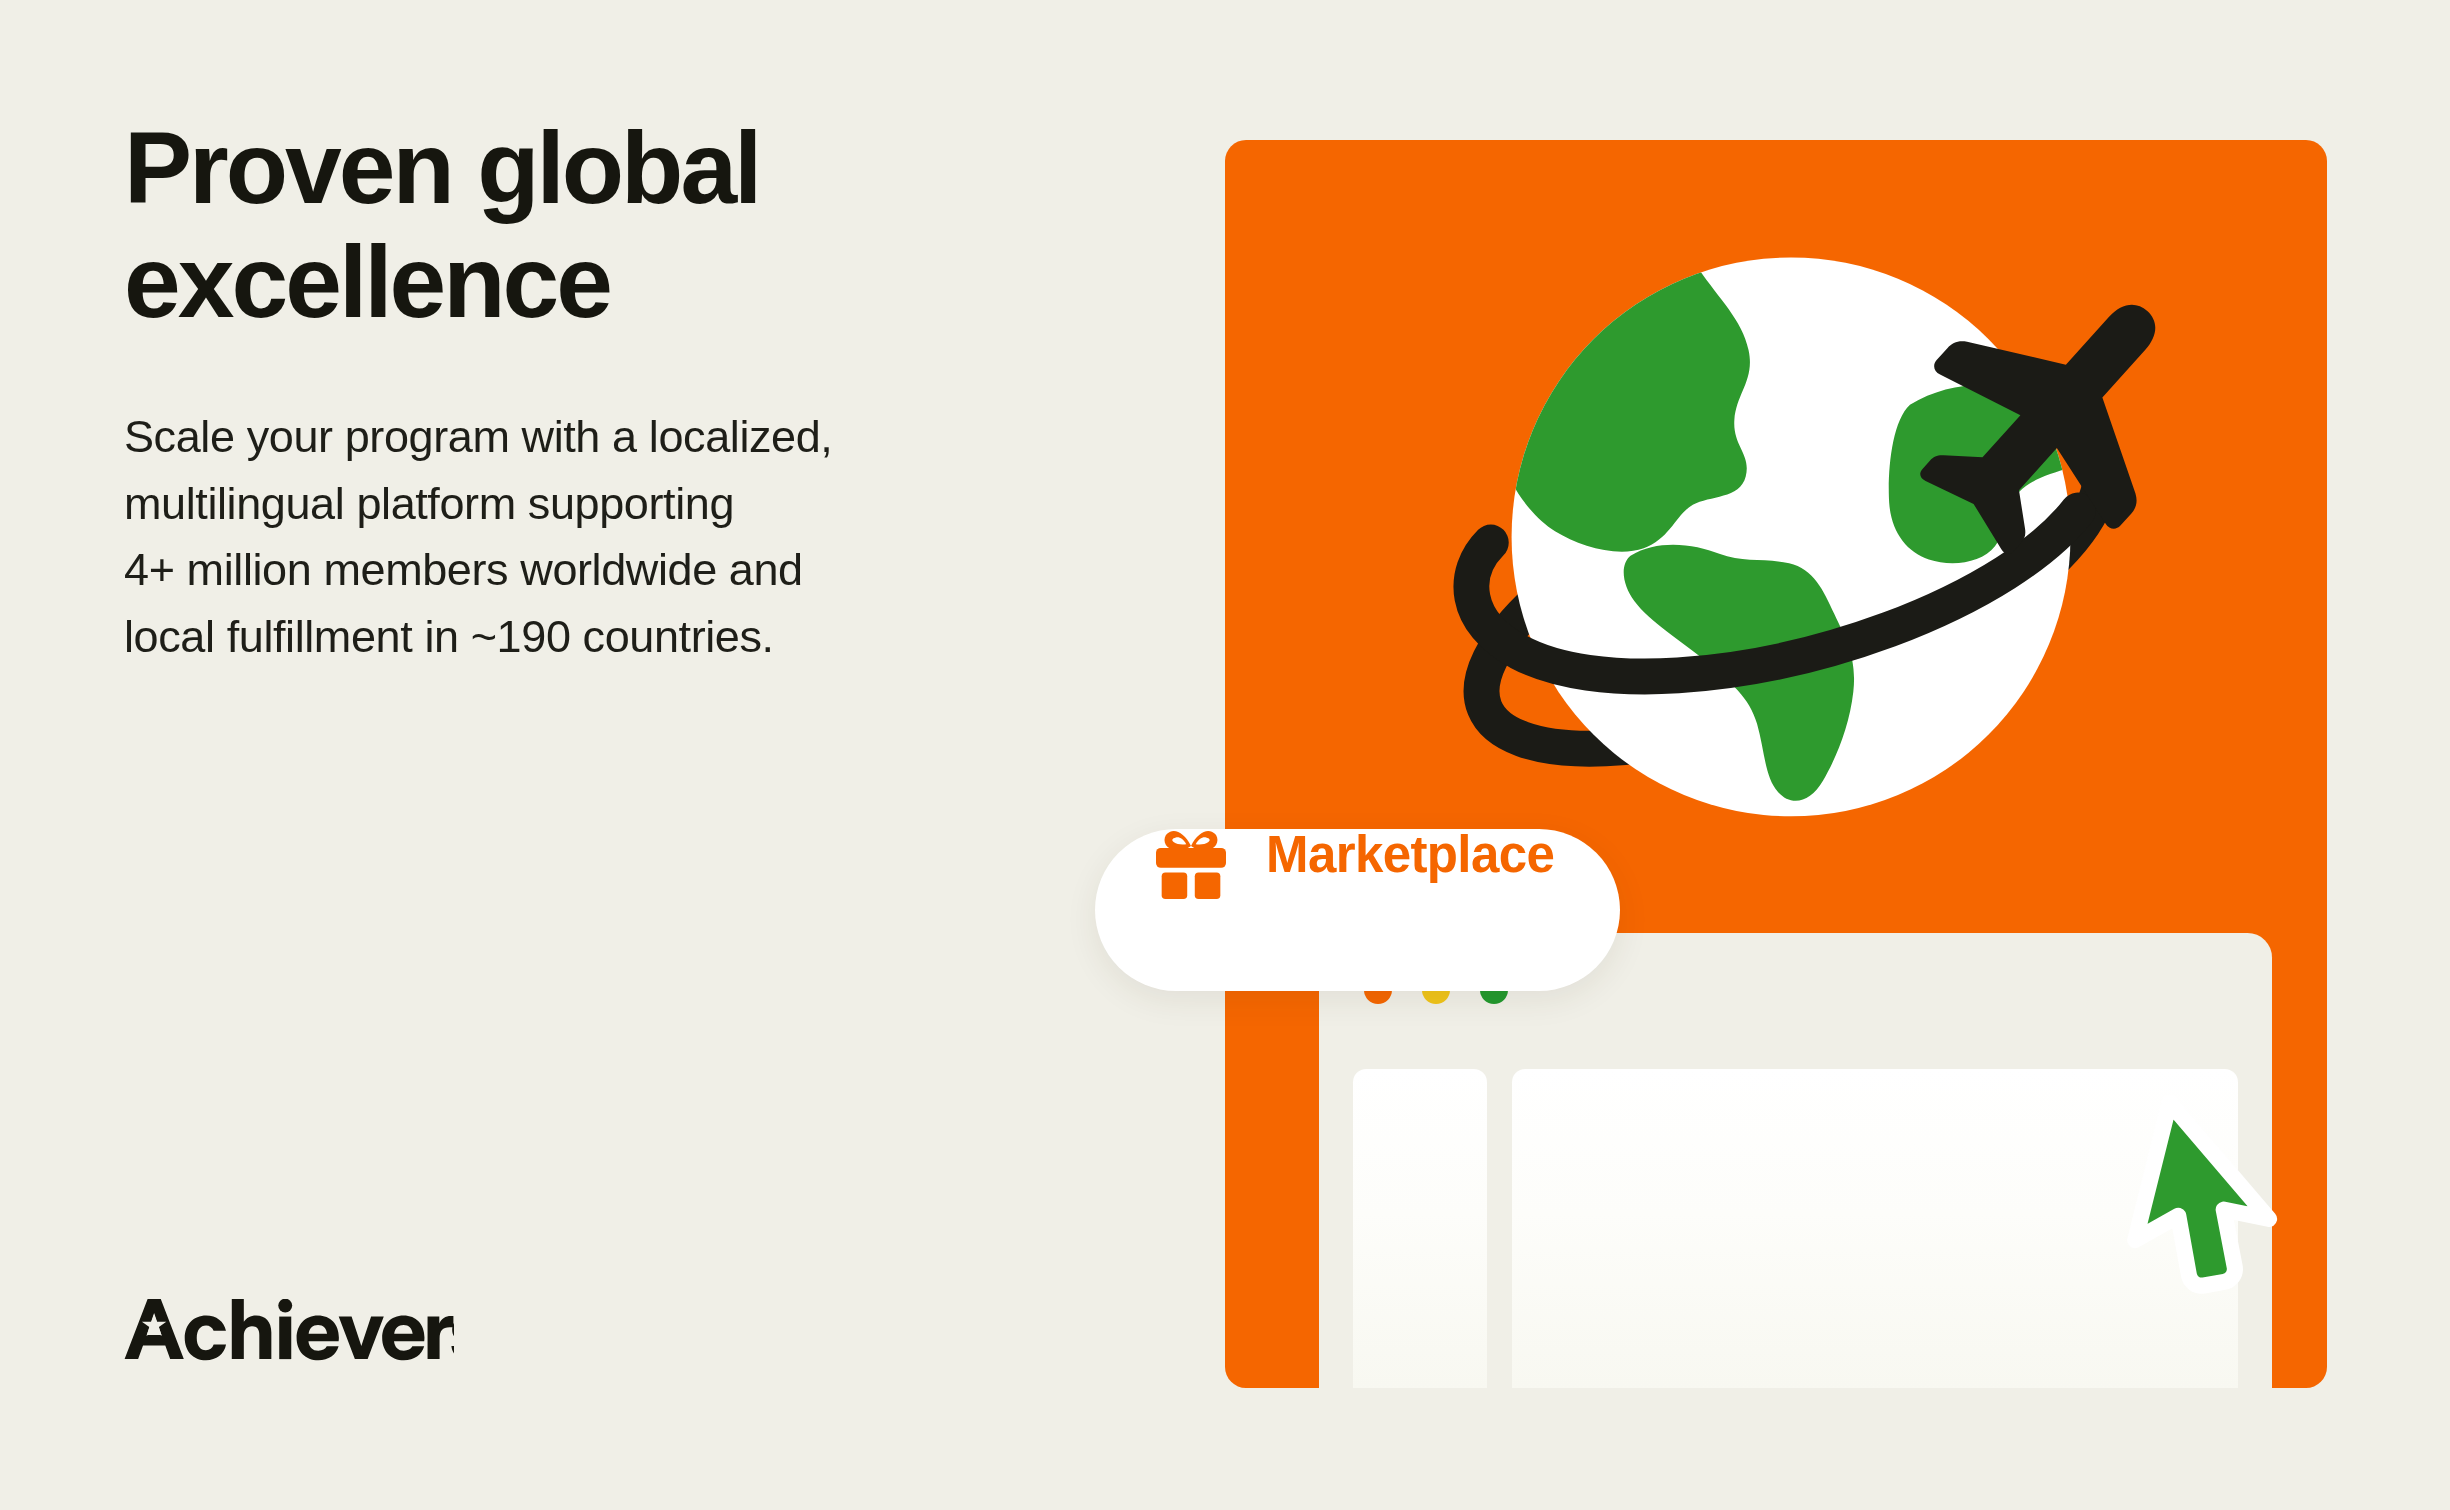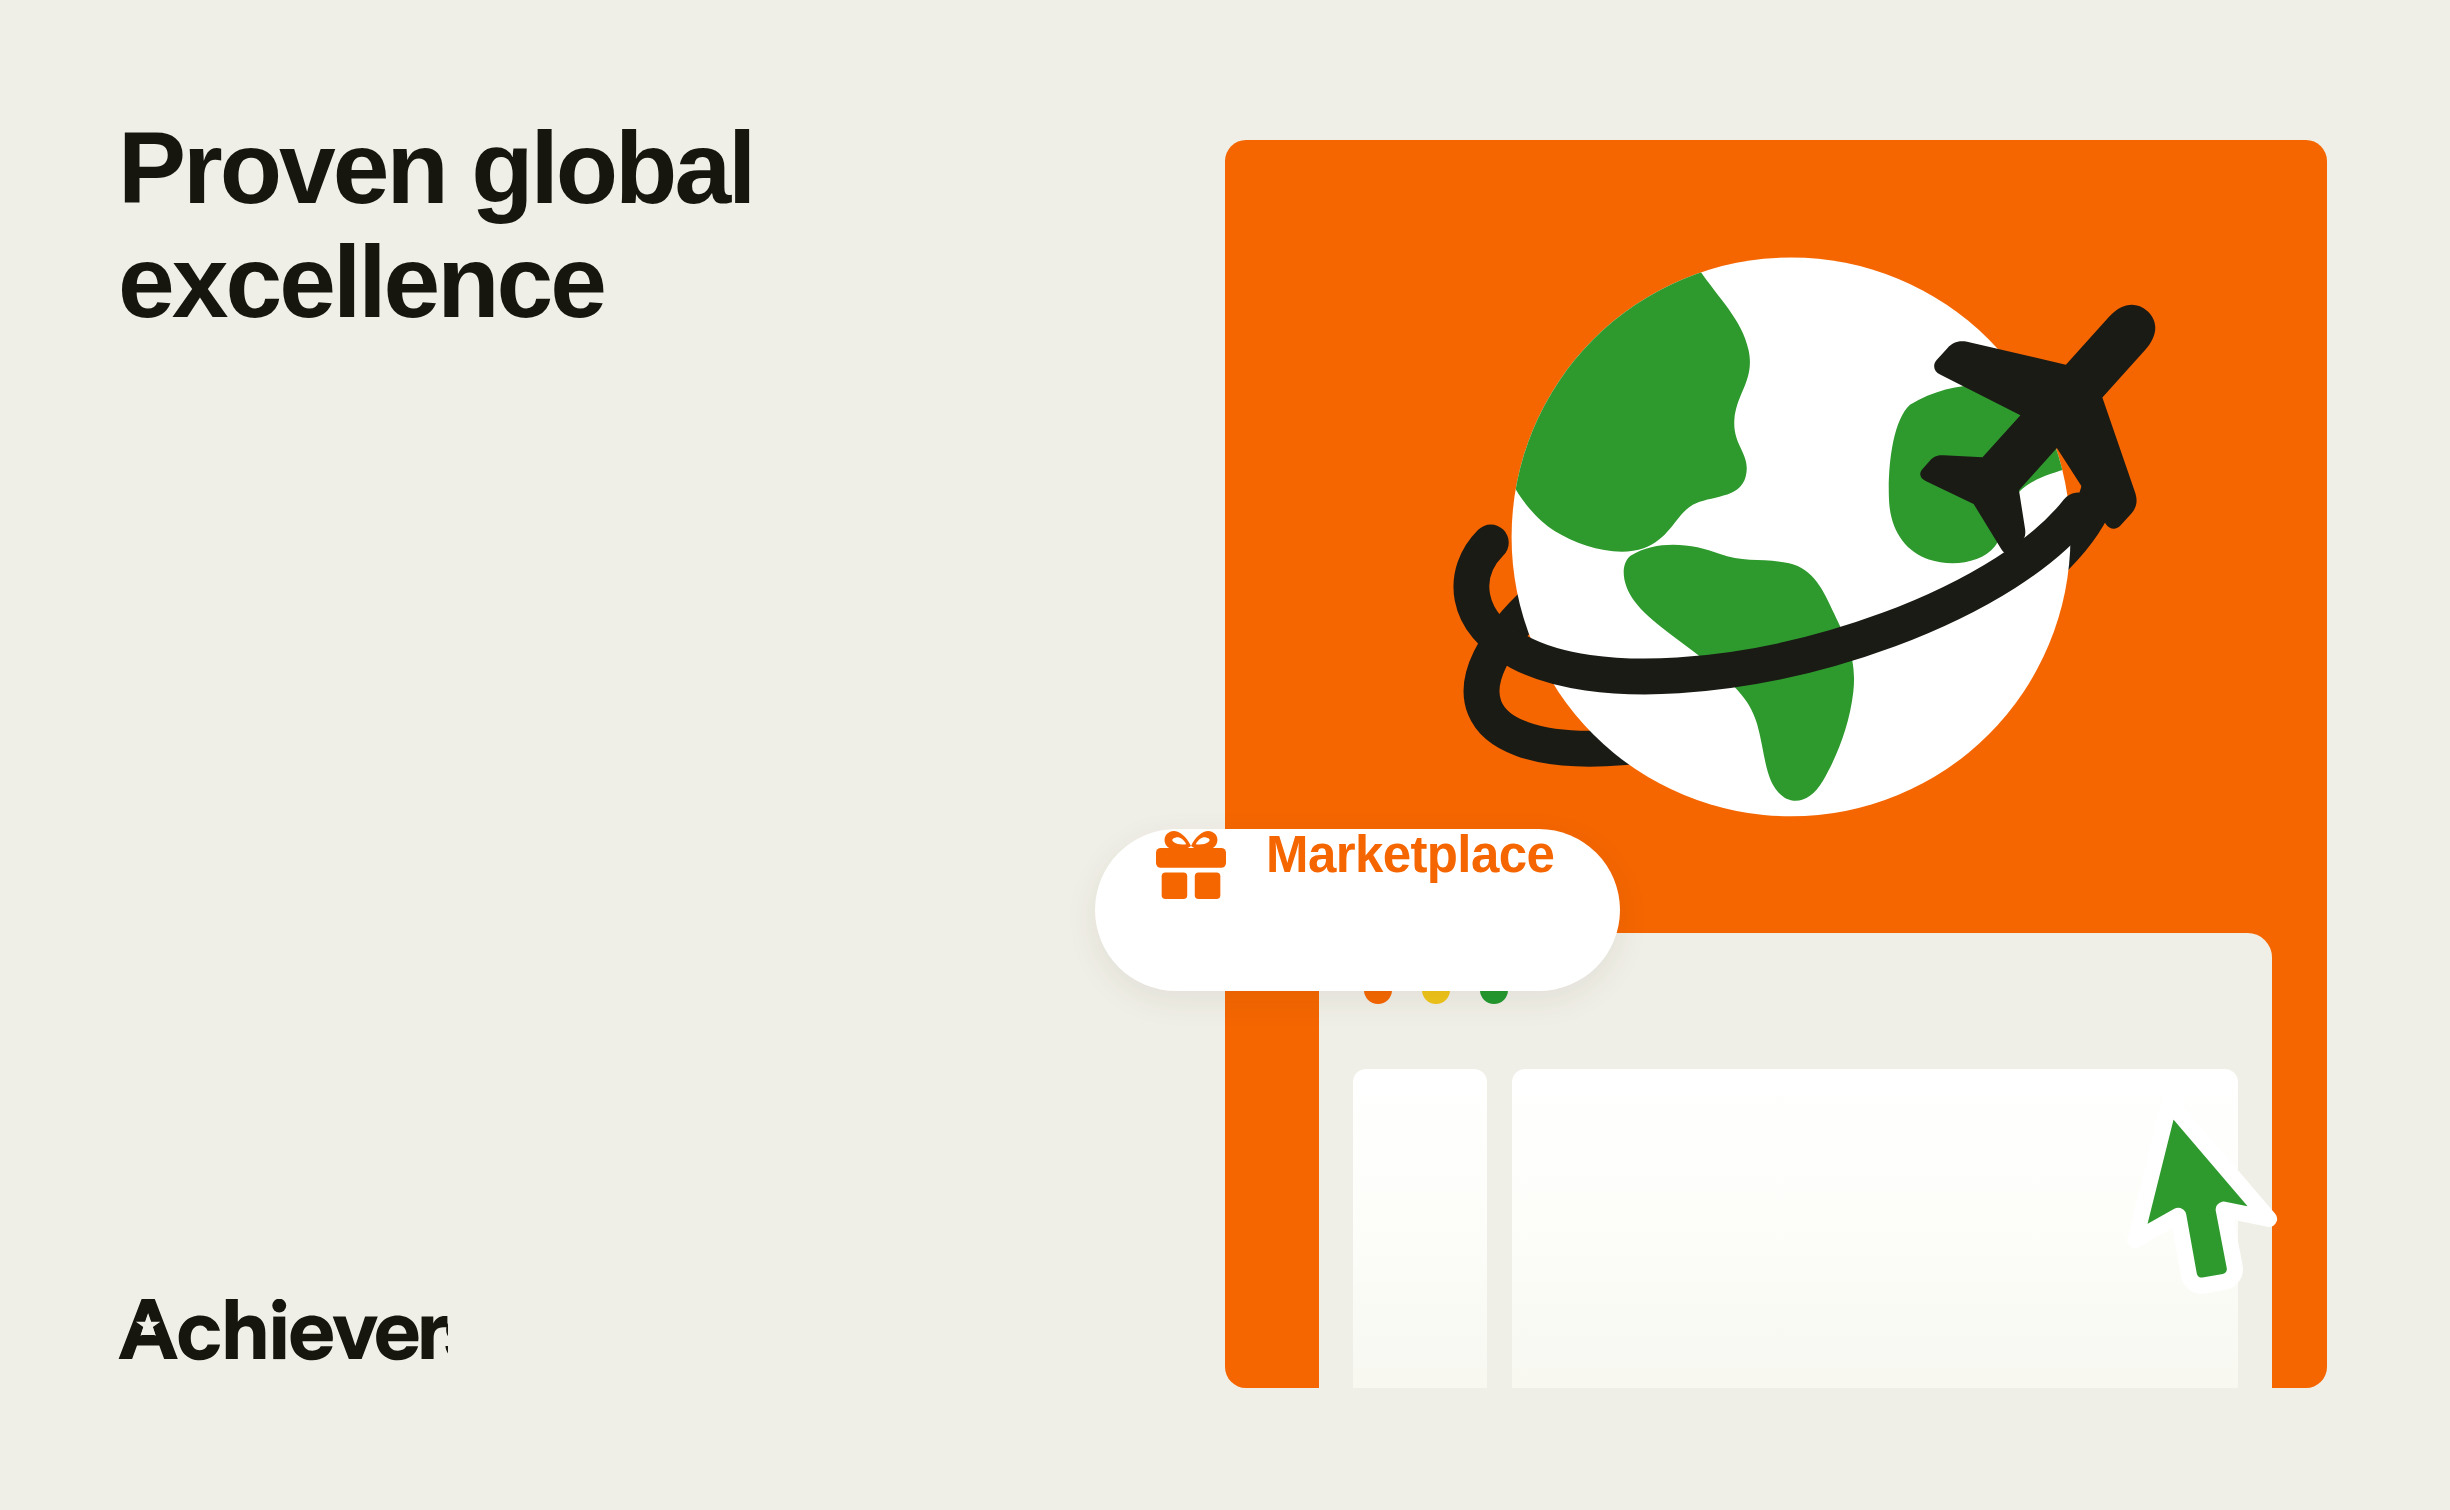--- a/index.html
+++ b/index.html
@@ -11,21 +11,21 @@
     height: 1510px;
     background: #F0EFE7;
     font-family: "Liberation Sans", sans-serif;
     overflow: hidden;
     position: relative;
   }
 
   
   .left-col {
     position: absolute;
-    left: 118px;
+    left: 124px;
     top: 0;
     width: 1000px;
     height: 1510px;
   }
 
   .headline {
     position: absolute;
     top: 111px;
     left: 0;
     width: 944px;
@@ -168,20 +168,26 @@
   }
   .cursor svg { display: block; overflow: visible; }
 </style>
 </head>
 <body>
 
 <div class="left-col">
 
   <h1 class="headline">Proven global excellence</h1>
 
+  <p class="subcopy">
+    <span class="ln">Scale your program with a localized,</span>
+    <span class="ln">multilingual platform supporting</span>
+    <span class="ln">4+ million members worldwide and</span>
+    <span class="ln">local fulfillment in ~190 countries.</span>
+  </p>
 
   <div class="logo">
     <svg width="330" height="62" viewBox="0 0 350 66" xmlns="http://www.w3.org/2000/svg" aria-hidden="true">
       <g fill="#16160F">
 
         <path d="M24.5 0 L38.5 0 L63 64 L48.5 64 L43.3 49.5 L19.6 49.5 L14.4 64 L0 64 Z
                  M31.4 16.2 L23.6 38.2 L39.3 38.2 Z"></path>
         <path d="M31.4 14.8 L34.6 24.1 L44.4 24.2 L36.5 29.9 L39.5 39.3 L31.4 33.5 L23.3 39.3 L26.3 29.9 L18.4 24.2 L28.2 24.1 Z" fill="#F0EFE7"></path>
 
         <path d="M86.6 65.2 c-13.4 0-22.6-9.6-22.6-23.8 0-14.2 9.4-23.9 22.8-23.9 10.9 0 19.1 6.3 21.1 16.3 h-13.2 c-1.3-3.5-4.2-5.6-8-5.6-6.1 0-9.9 5-9.9 13.2 0 8.2 3.7 13.1 9.8 13.1 3.9 0 6.9-2.2 8.2-6 h13.2 c-1.9 10.3-10.2 16.7-21.4 16.7z"></path>

